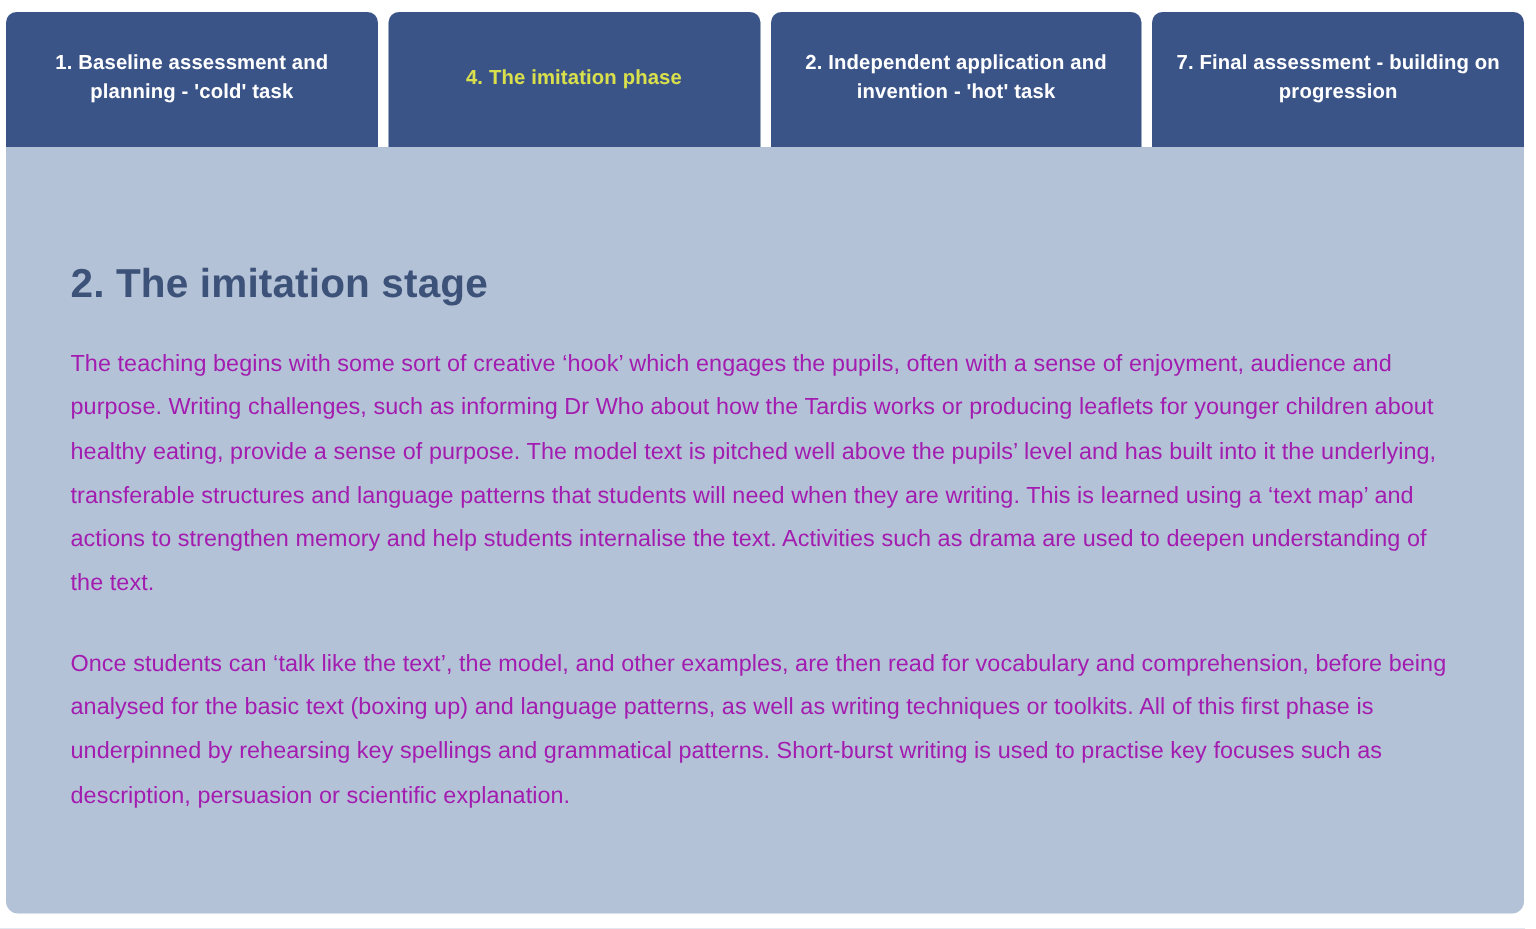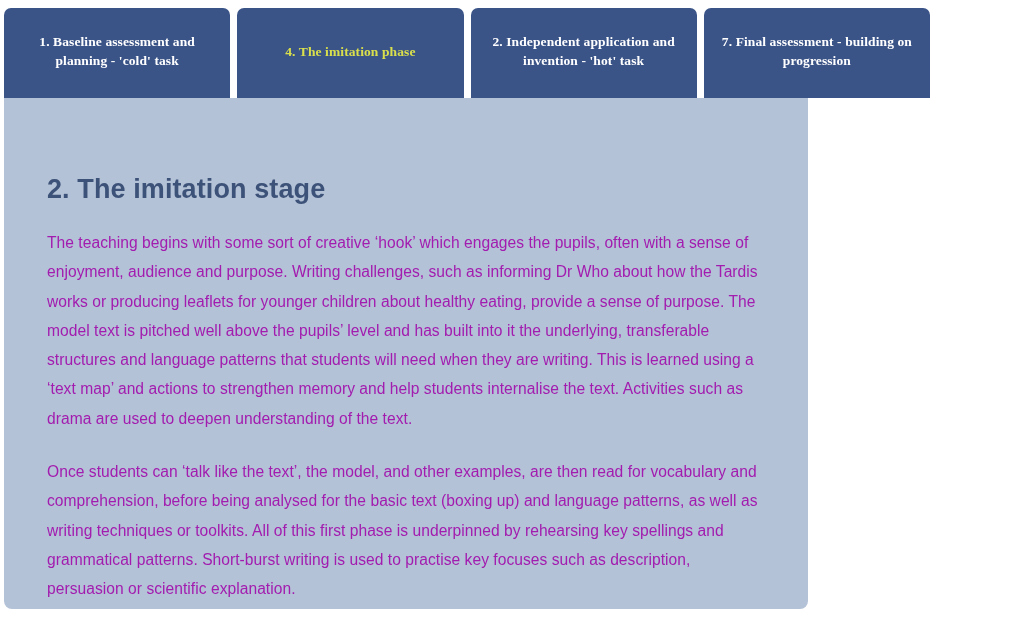--- a/index.html
+++ b/index.html
@@ -21,26 +21,25 @@
     height: 619px;
     background: #ffffff;
     box-sizing: border-box;
   }
 
   
   .tab-strip {
     position: absolute;
     left: 4px;
     top: 8px;
-    width: 926px;
+    width: 1012px;
     height: 90px;
     display: flex;
     gap: 7px;
     box-sizing: border-box;
-    font-family: Liberation Serif, serif;
   }
 
   .tab {
     flex: 1 1 0;
     background: #3c5690;
     background: #3b5488;
     border-radius: 7px 7px 0 0;
     display: flex;
     align-items: center;
     justify-content: center;
@@ -61,21 +60,21 @@
 
   .tab.active .tab-label {
     color: #d9e04b;
   }
 
   
   .panel {
     position: absolute;
     left: 4px;
     top: 98px;
-    width: 804px;
+    width: 1012px;
     height: 511px;
     background: #b4c2d7;
     border-radius: 0 0 8px 8px;
     box-sizing: border-box;
     padding: 0;
     overflow: hidden;
   }
 
   .panel-inner {
     padding: 74px 40px 0 43px;

